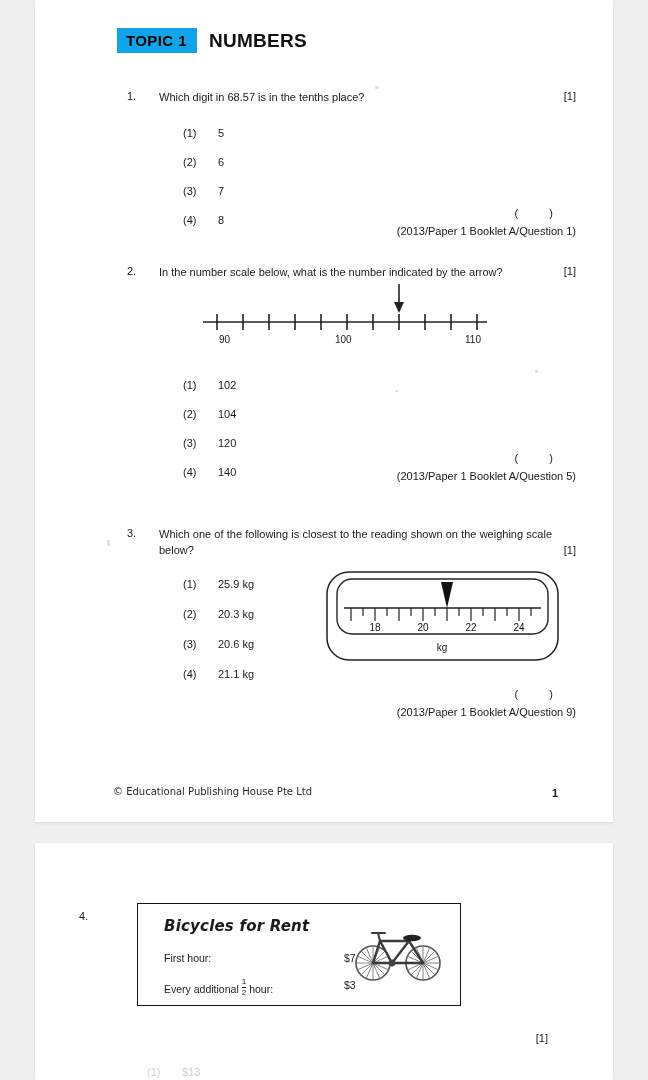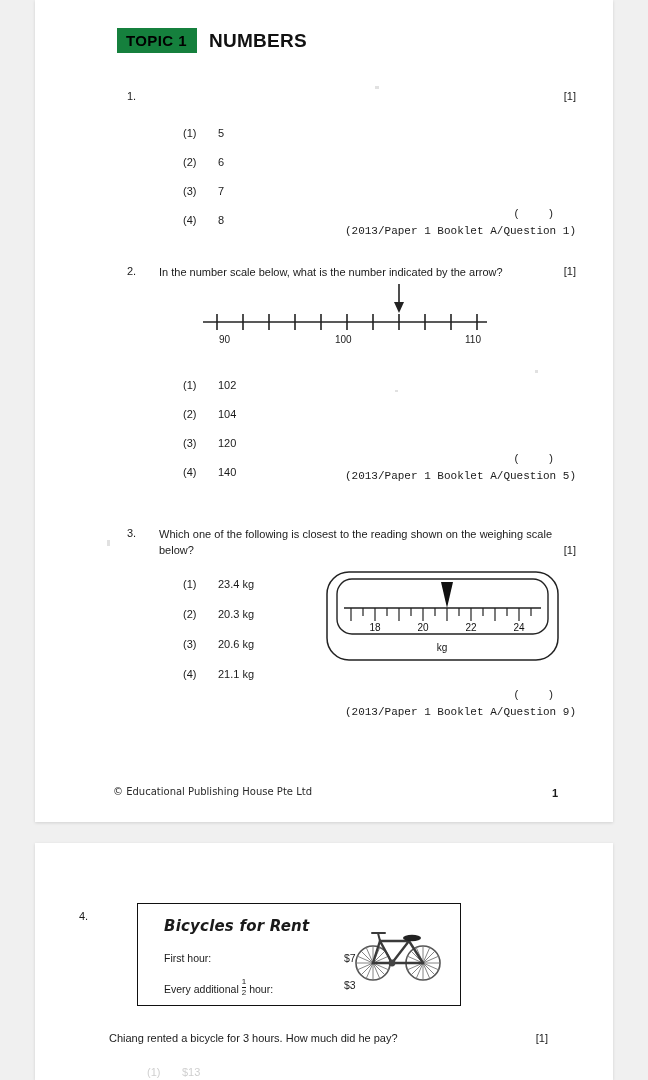--- a/index.html
+++ b/index.html
@@ -34,21 +34,21 @@
 
   
   .topic-header {
     position: absolute;
     left: 82px;
     top: 28px;
     display: flex;
     align-items: center;
   }
   .topic-badge {
-    background: #15803d;
+    background: #0ea5e9;
     color: #000;
     font-weight: bold;
     font-size: 15px;
     letter-spacing: 0.4px;
     padding: 5px 10px 5px 9px;
     line-height: 1;
   }
   .topic-title {
     font-weight: bold;
     font-size: 19px;
@@ -99,21 +99,20 @@
   }
   .option-key { width: 35px; }
   .option-val { }
 
   .src-line {
     position: absolute;
     right: 37px;
     font-size: 11px;
     text-align: right;
     white-space: nowrap;
-    font-family: Liberation Mono, monospace;
   }
   .ans-brackets {
     position: absolute;
     right: 46px;
     font-size: 11px;
     letter-spacing: 14px;
   }
 
   
   .numberline {
@@ -248,20 +247,21 @@
     <div class="speck" style="left:72px;top:540px;width:3px;height:6px;"></div>
 
     <div class="topic-header">
       <span class="topic-badge">TOPIC 1</span>
       <span class="topic-title">NUMBERS</span>
     </div>
 
     <div class="q" style="top:90px;">
       <div class="q-head">
         <span class="q-num">1.</span>
+        <span class="q-text">Which digit in  68.57  is in the tenths place?</span>
         <span class="q-marks" style="top:0;">[1]</span>
       </div>
     </div>
     <div class="options" style="top:127px;">
       <div class="option-row">
         <span class="option-key">(1)</span>
         <span class="option-val">5</span>
       </div>
       <div class="option-row">
         <span class="option-key">(2)</span>
@@ -343,21 +343,21 @@
       <div class="q-head">
         <span class="q-num">3.</span>
         <span class="q-text" style="max-width:393px;">Which one of the following is closest to the reading shown on the weighing scale below?</span>
         <span class="q-marks" style="top:17px;">[1]</span>
       </div>
     </div>
 
     <div class="options" style="top:578px;">
       <div class="option-row" style="margin-bottom:18px;">
         <span class="option-key">(1)</span>
-        <span class="option-val">23.4 kg</span>
+        <span class="option-val">25.9 kg</span>
       </div>
       <div class="option-row" style="margin-bottom:18px;">
         <span class="option-key">(2)</span>
         <span class="option-val">20.3 kg</span>
       </div>
       <div class="option-row" style="margin-bottom:18px;">
         <span class="option-key">(3)</span>
         <span class="option-val">20.6 kg</span>
       </div>
       <div class="option-row" style="margin-bottom:18px;">
@@ -470,21 +470,20 @@
           <g stroke="#3a3a3a" stroke-width="2" stroke-linecap="round" fill="none">
             <path d="M 28 19 L 26 11"></path>
             <path d="M 20 11 L 33 11"></path>
           </g>
           <ellipse cx="60" cy="16" rx="9" ry="3.2" fill="#222"></ellipse>
           <circle cx="40" cy="41" r="3.4" fill="#444"></circle>
         </svg>
       </div>
     </div>
 
-    <div class="q4-text">Chiang rented a bicycle for 3 hours.  How much did he pay?</div>
     <div class="q4-marks">[1]</div>
 
     <div class="q4-option">
       <span class="option-key">(1)</span>
       <span class="option-val">$13</span>
     </div>
 
   </div>
 </div>
 

